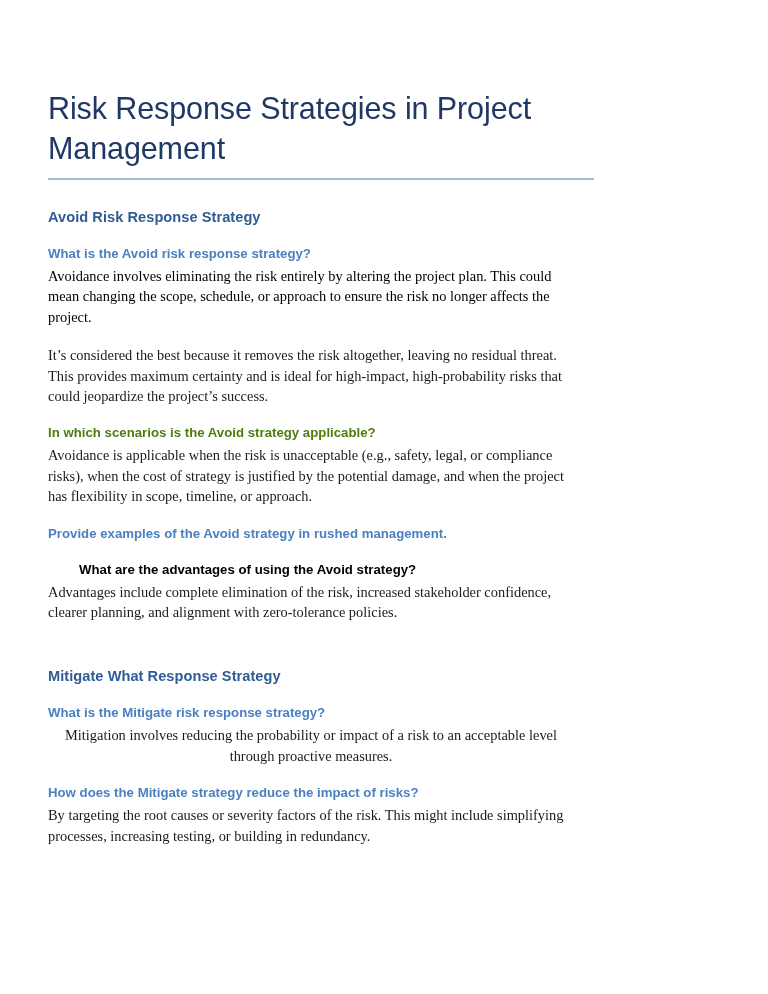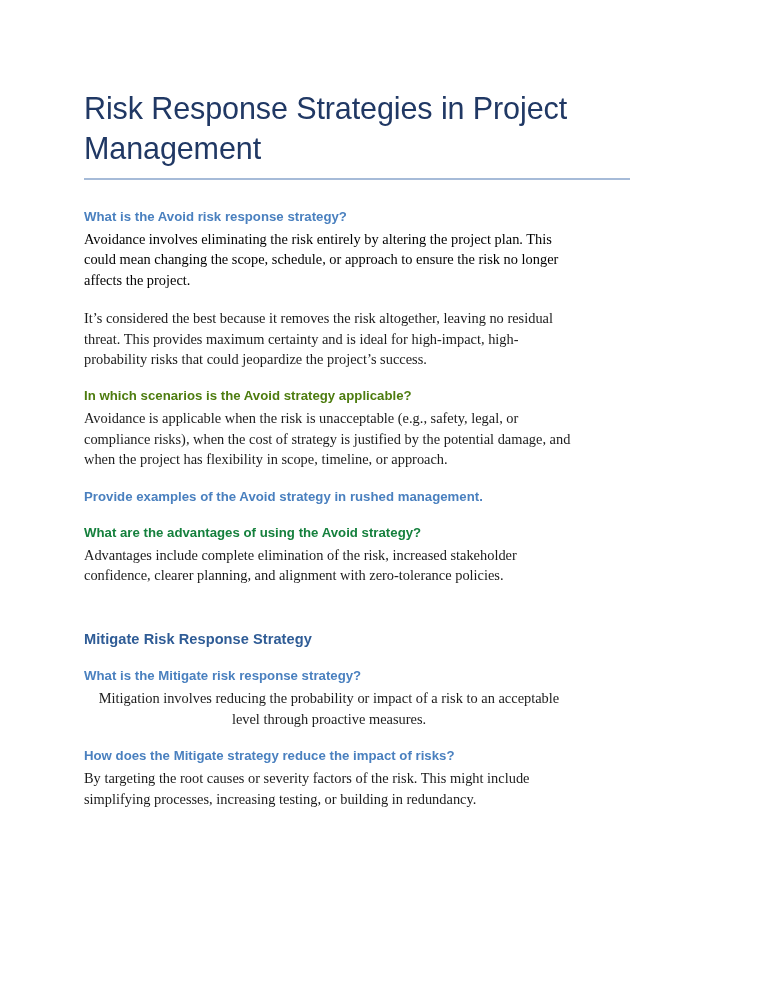--- a/index.html
+++ b/index.html
@@ -17,21 +17,21 @@
   }
 
   #page {
     position: absolute;
     left: 0;
     top: 0;
     width: 684px;
     height: 994px;
     background: #ffffff;
     box-sizing: border-box;
-    padding: 88px 110px 0 84px;
+    padding: 88px 110px 0 48px;
   }
 
   .doc-title {
     font-family: "Liberation Sans", "DejaVu Sans", sans-serif;
     font-size: 30.5px;
     font-weight: 400;
     line-height: 40px;
     letter-spacing: -0.1px;
     color: #203864;
     margin: 0;
@@ -95,41 +95,42 @@
 <body>
 
 <div id="page" style="background: rgb(255, 255, 255);">
 
   <h1 class="doc-title" style="color: rgb(32, 56, 100);">Risk Response Strategies in Project Management</h1>
 
   <div class="title-rule" style="border-top-color: rgb(166, 187, 216);"></div>
 
   <div id="sections-container">
       <div class="section">
+        <h2 class="section-heading" style="color: rgb(47, 92, 150);">Avoid Risk Response Strategy</h2>
         <div class="qa-block">
           <h3 class="qa-heading" style="color: rgb(74, 128, 191);">What is the Avoid risk response strategy?</h3>
           <p class="qa-body" style="color: #000000;">Avoidance involves eliminating the risk entirely by altering the project plan. This could mean changing the scope, schedule, or approach to ensure the risk no longer affects the project.</p>
         </div>
         <div class="qa-block">
           <p class="qa-body" style="color: rgb(27, 27, 27);">It’s considered the best because it removes the risk altogether, leaving no residual threat. This provides maximum certainty and is ideal for high-impact, high-probability risks that could jeopardize the project’s success.</p>
         </div>
         <div class="qa-block">
           <h3 class="qa-heading" style="color: #4d7c0f;">In which scenarios is the Avoid strategy applicable?</h3>
           <p class="qa-body" style="color: rgb(27, 27, 27);">Avoidance is applicable when the risk is unacceptable (e.g., safety, legal, or compliance risks), when the cost of strategy is justified by the potential damage, and when the project has flexibility in scope, timeline, or approach.</p>
         </div>
         <div class="qa-block">
           <h3 class="qa-heading" style="color: rgb(74, 128, 191);">Provide examples of the Avoid strategy in rushed management.</h3>
         </div>
         <div class="qa-block">
-          <h3 class="qa-heading" style="color: #15803d;">What are the advantages of using the Avoid strategy?</h3>
+          <h3 class="qa-heading" style="color: #000000; margin-left: 31px;">What are the advantages of using the Avoid strategy?</h3>
           <p class="qa-body" style="color: rgb(27, 27, 27);">Advantages include complete elimination of the risk, increased stakeholder confidence, clearer planning, and alignment with zero-tolerance policies.</p>
         </div>
       </div>
       <div class="section">
-        <h2 class="section-heading" style="color: rgb(47, 92, 150);">Mitigate Risk Response Strategy</h2>
+        <h2 class="section-heading" style="color: rgb(47, 92, 150);">Mitigate What Response Strategy</h2>
         <div class="qa-block">
           <h3 class="qa-heading" style="color: rgb(74, 128, 191);">What is the Mitigate risk response strategy?</h3>
           <p class="qa-body" style="color: rgb(27, 27, 27); text-align: center;">Mitigation involves reducing the probability or impact of a risk to an acceptable level through proactive measures.</p>
         </div>
         <div class="qa-block">
           <h3 class="qa-heading" style="color: rgb(74, 128, 191);">How does the Mitigate strategy reduce the impact of risks?</h3>
           <p class="qa-body" style="color: rgb(27, 27, 27);">By targeting the root causes or severity factors of the risk. This might include simplifying processes, increasing testing, or building in redundancy.</p>
         </div>
       </div>
     </div>

